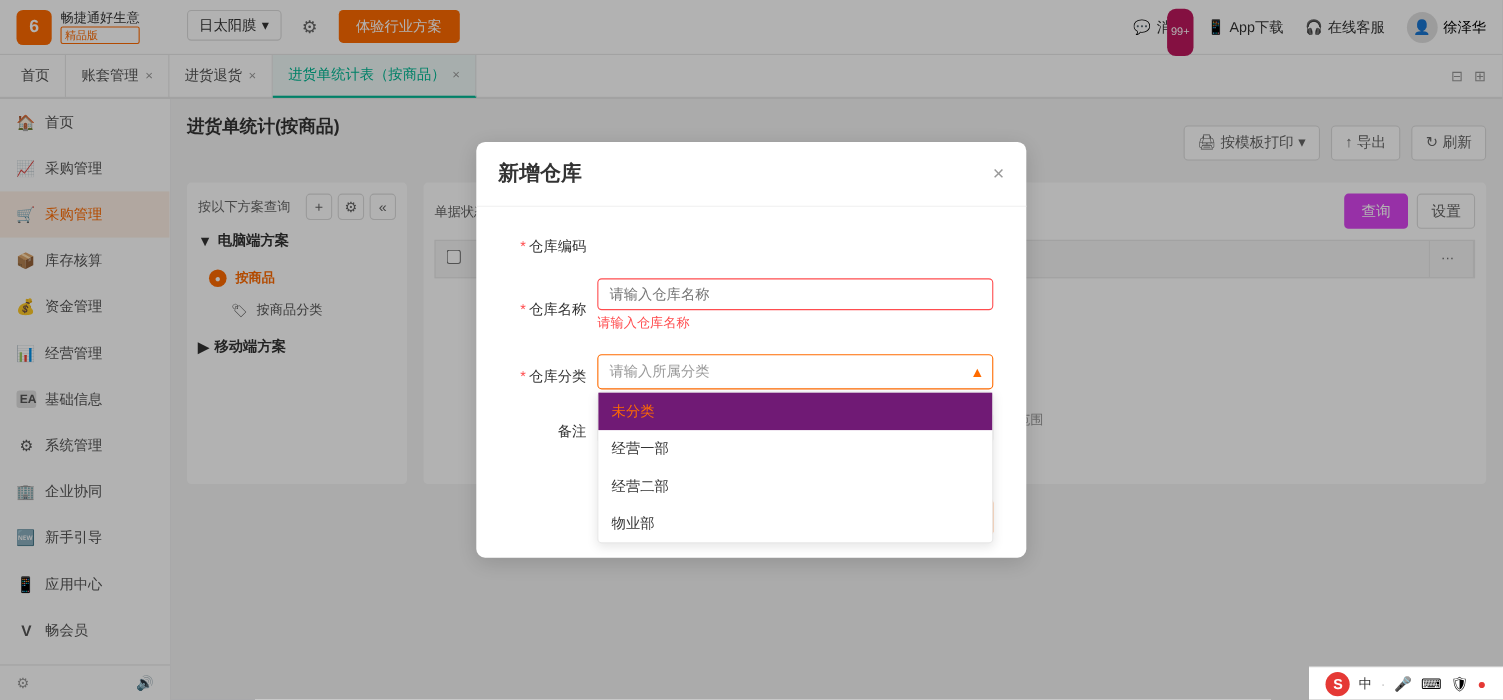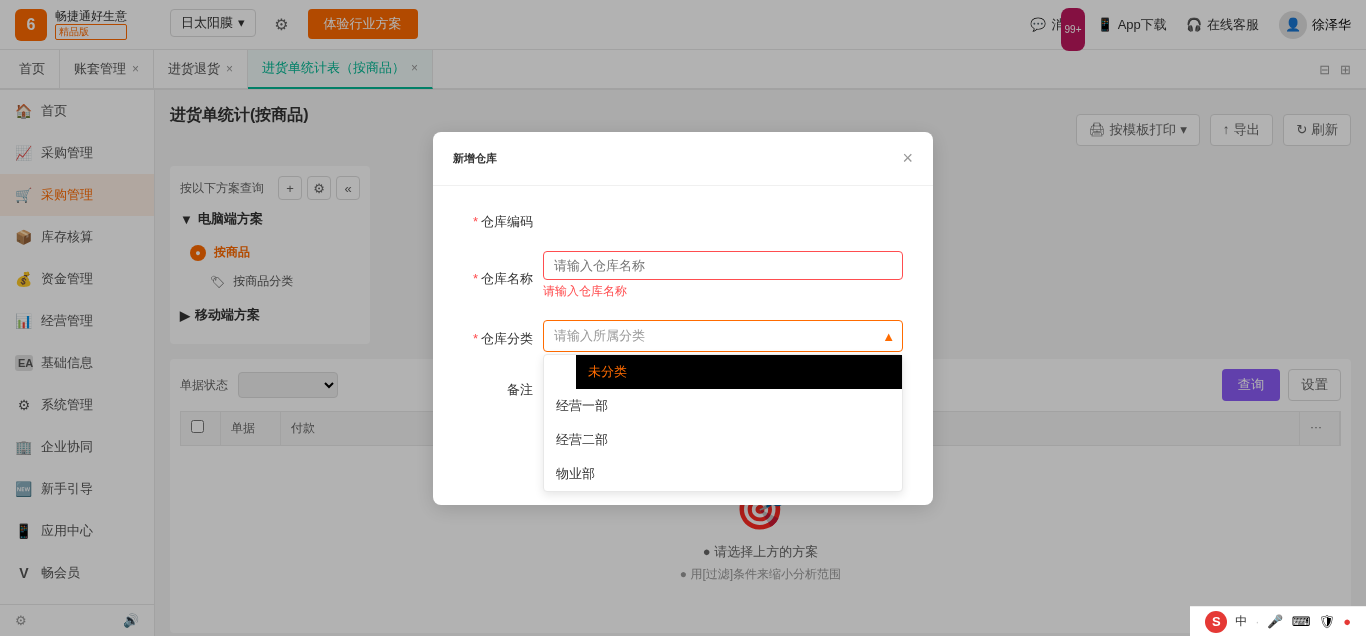--- a/index.html
+++ b/index.html
@@ -207,21 +207,21 @@
       background: #f5f5f5;
       position: relative;
     }
     .page-title {
       font-size: 16px;
       font-weight: bold;
       color: #333;
       margin-bottom: 28px;
     }
     .btn-orange {
-      background: #8b5cf6;
+      background: #d946ef;
       color: white;
       border: none;
       border-radius: 4px;
       padding: 6px 16px;
       cursor: pointer;
     }
     .btn-outline {
       background: #fff;
       color: #666;
       border: 1px solid #ddd;
@@ -288,21 +288,21 @@
       box-shadow: 0 4px 20px rgba(0,0,0,0.15);
       padding: 0 0 20px 0;
     }
     .dialog-header {
       display: flex;
       align-items: center;
       justify-content: space-between;
       padding: 16px 20px;
       border-bottom: 1px solid #f0f0f0;
     }
-    .dialog-title { font-size: 11px; font-weight: bold; color: #333; }
+    .dialog-title { font-size: 19px; font-weight: bold; color: #333; }
     .dialog-close {
       cursor: pointer;
       color: #999;
       font-size: 18px;
     }
     .dialog-body { padding: 20px 30px; }
     .form-row {
       display: flex;
       align-items: center;
       margin-bottom: 20px;
@@ -360,21 +360,21 @@
       border-radius: 4px;
       box-shadow: 0 3px 10px rgba(0,0,0,0.1);
       z-index: 200;
     }
     .dropdown-item {
       padding: 8px 12px;
       cursor: pointer;
       font-size: 13px;
       color: #333;
     }
-    .dropdown-item.selected { background: #000000; color: #ff6b00; margin-left: 32px; }
+    .dropdown-item.selected { background: #701a75; color: #ff6b00; }
     .dialog-footer {
       display: flex;
       justify-content: flex-end;
       gap: 10px;
       padding: 0 30px;
       margin-top: 10px;
     }
     .btn-save {
       background: #ff6b00;
       color: white;
@@ -395,21 +395,20 @@
       align-items: center;
       justify-content: space-between;
       padding: 8px 15px;
       background: #fff;
       border-top: 1px solid #e8e8e8;
     }
 
     .content-inner {
       display: flex;
       gap: 15px;
-      flex-direction: column;
     }
     .left-panel {
       width: 200px;
       background: #fff;
       border-radius: 4px;
       padding: 10px;
     }
     .right-panel {
       flex: 1;
       background: #fff;

